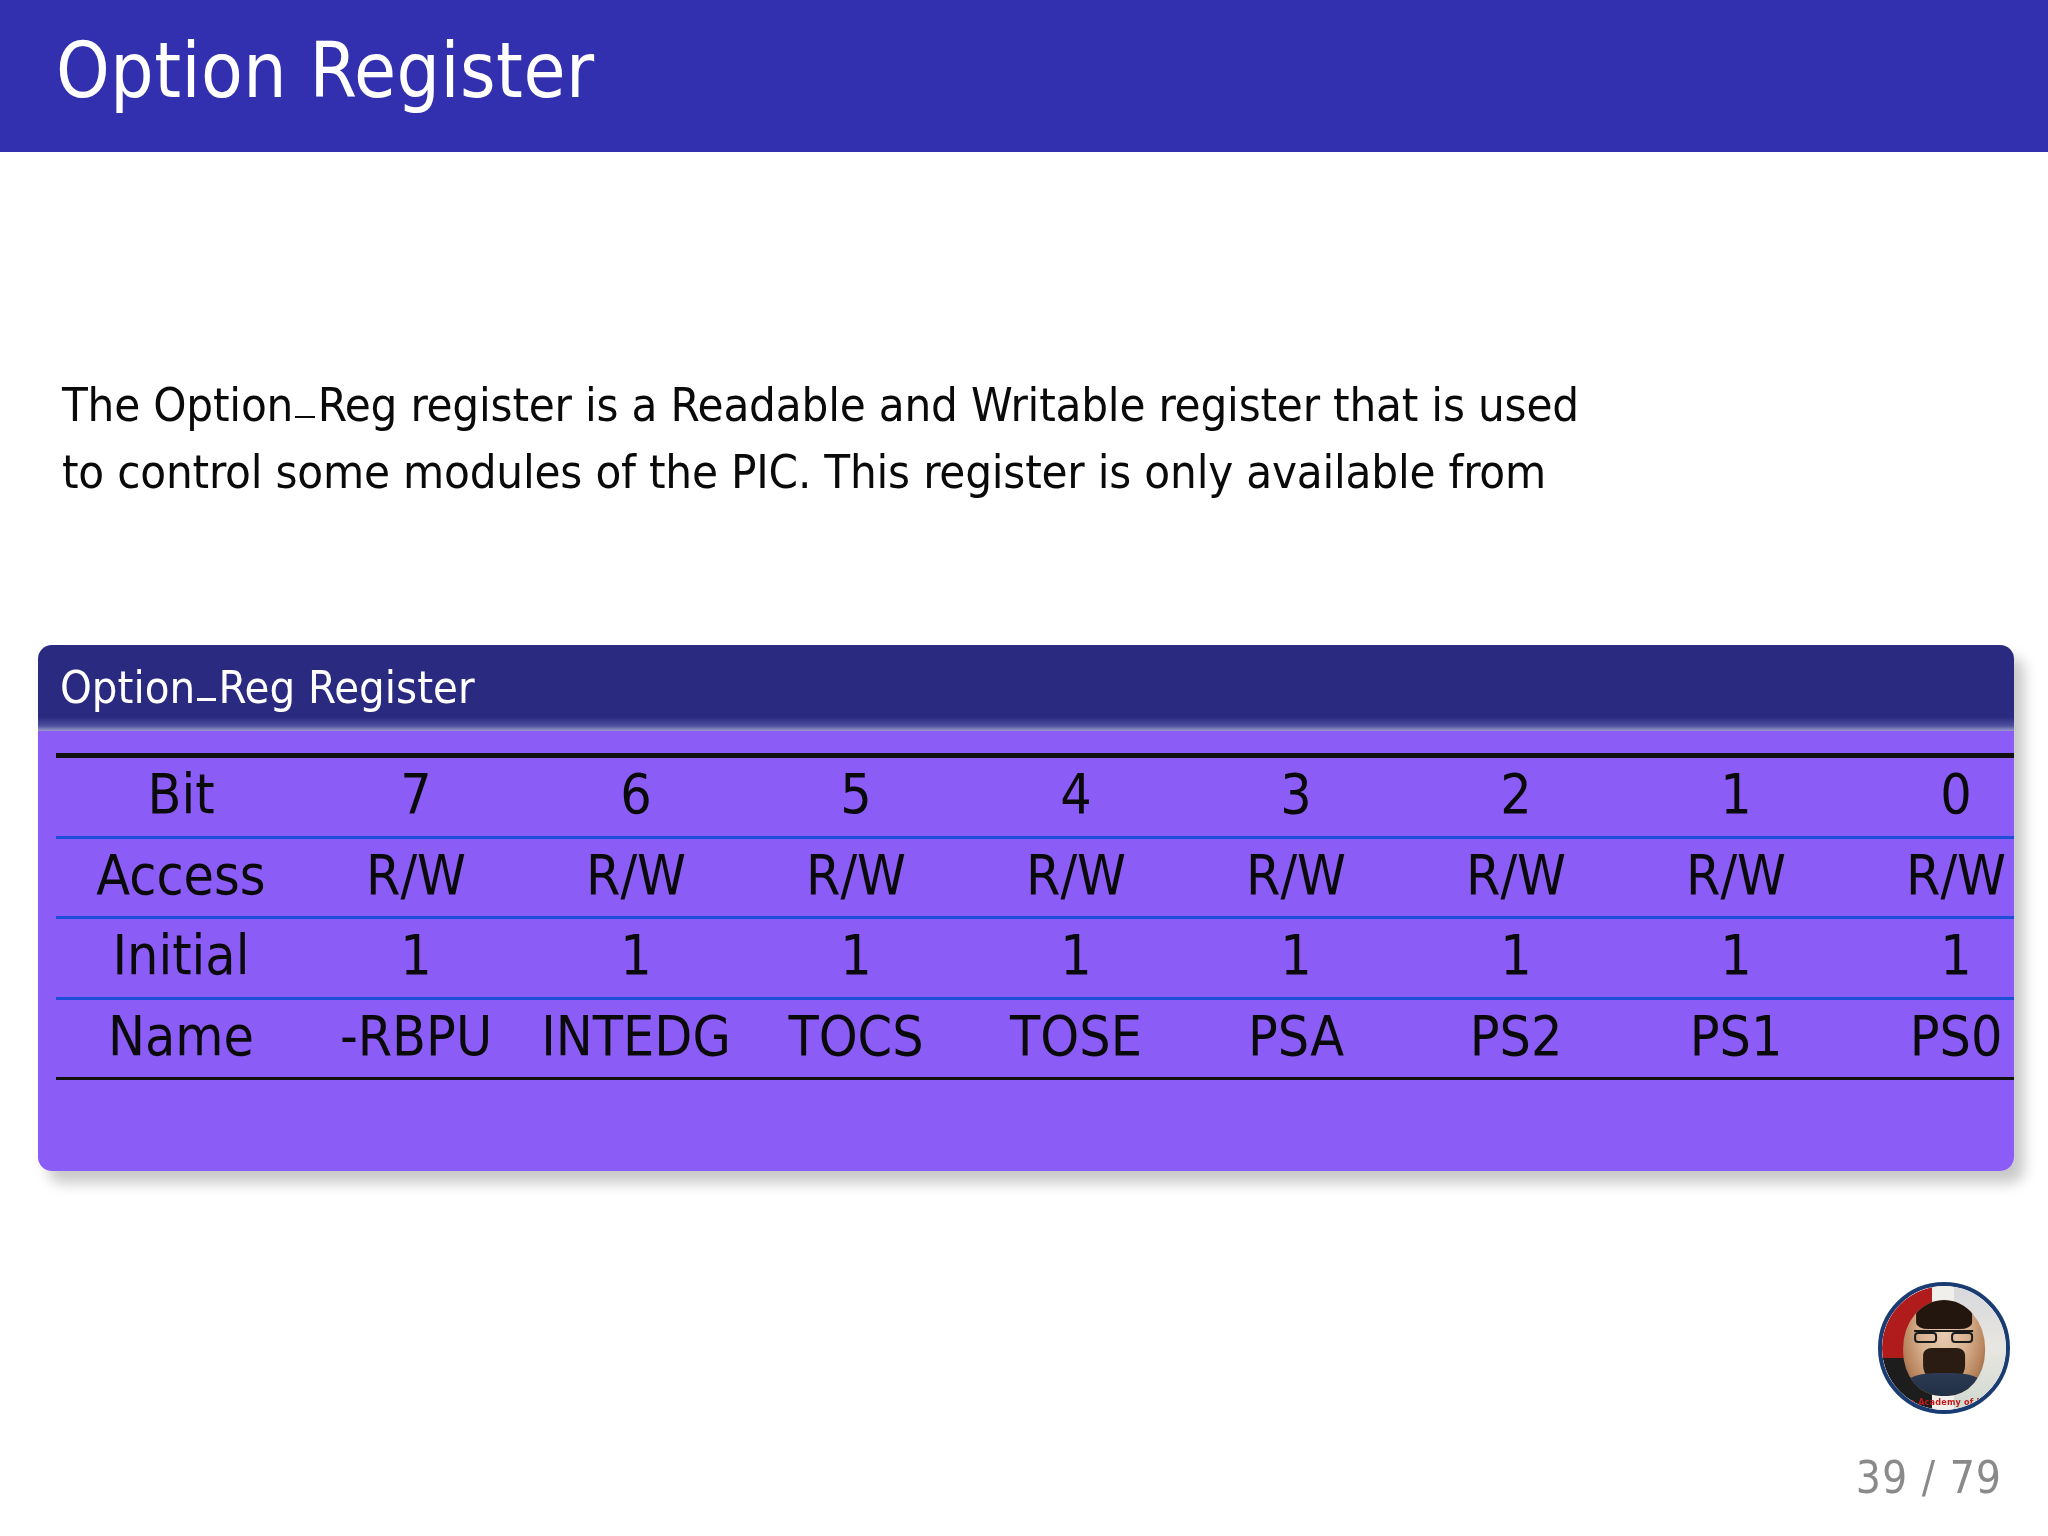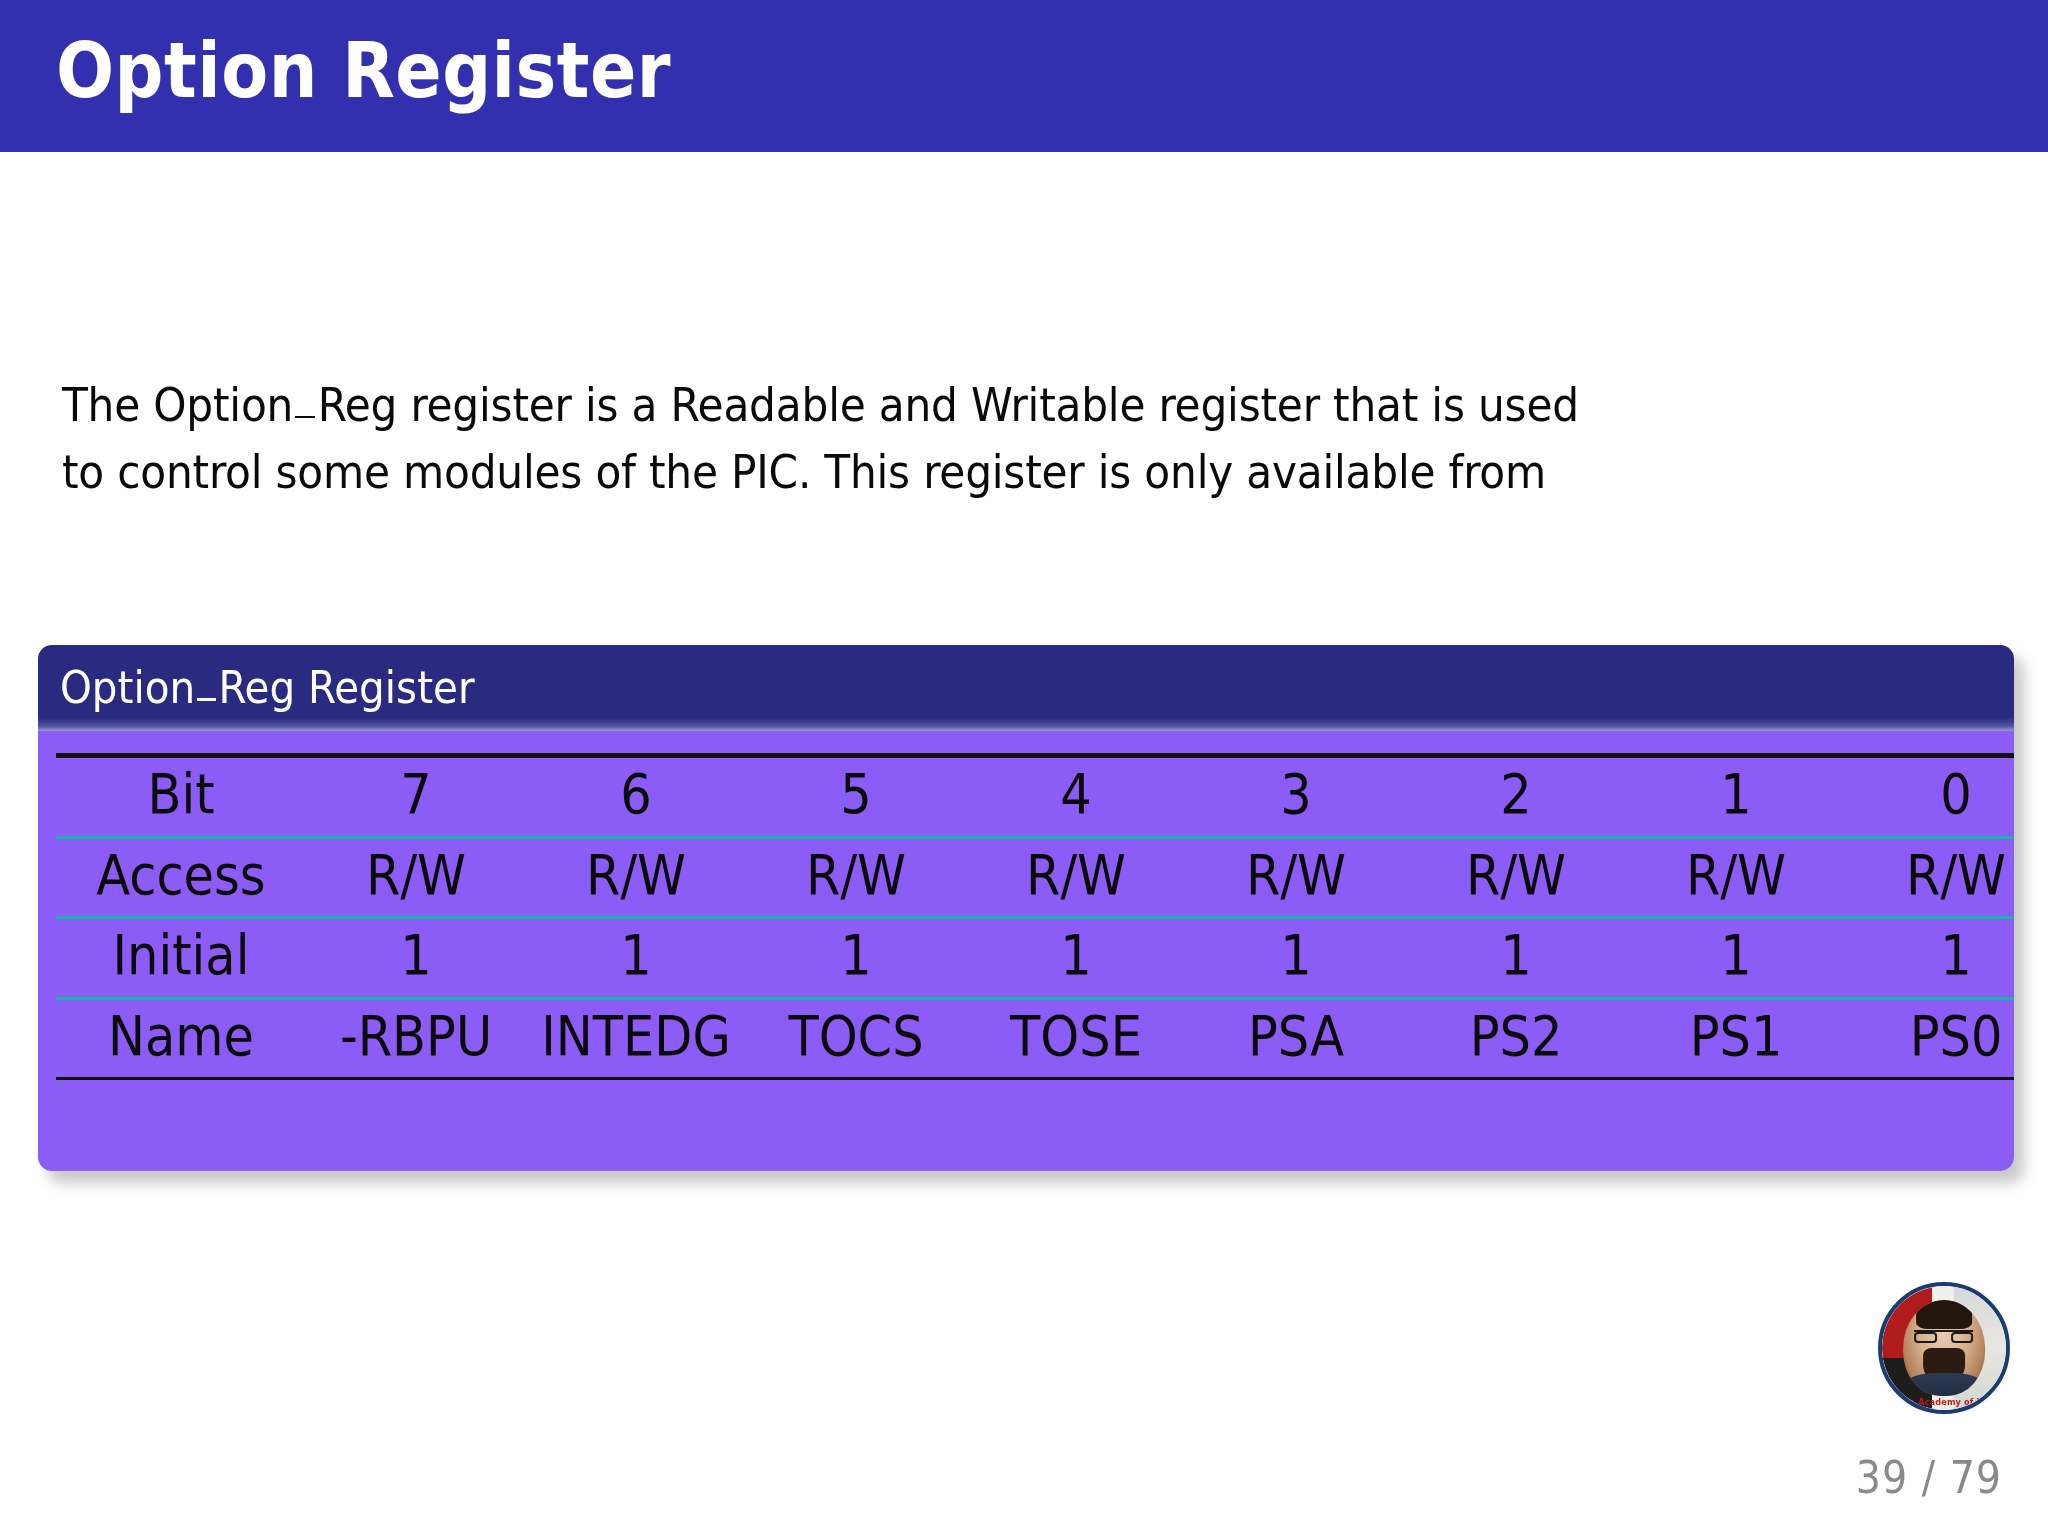--- a/index.html
+++ b/index.html
@@ -23,21 +23,21 @@
     top: 0;
     width: 2048px;
     height: 152px;
     background: #3330b0;
     display: flex;
     align-items: center;
   }
   .title-bar .frame-title {
     color: #ffffff;
     font-size: 76px;
-    font-weight: 700;
+    font-weight: 400;
     letter-spacing: 0.5px;
     margin-left: 56px;
     line-height: 1;
     padding-bottom: 10px;
   }
 
   
   .body-text {
     position: absolute;
     left: 62px;
@@ -120,21 +120,21 @@
   table.reg-table col.c-bit   { width: 220px; }
   table.reg-table th,
   table.reg-table td {
     text-align: center;
     padding: 6px 0 10px 0;
     line-height: 1.12;
     font-weight: 400;
     white-space: nowrap;
   }
   table.reg-table tr.toprule td { border-top: 5px solid #111111; }
-  table.reg-table tr.midrule td { border-top: 3px solid #14b8a6; }
+  table.reg-table tr.midrule td { border-top: 3px solid #1d4ed8; }
   table.reg-table tr.bottomrule td { border-top: 3px solid #111111; height: 8px; padding: 0; }
 
   
   .logo {
     position: absolute;
     left: 1878px;
     top: 1282px;
     width: 132px;
     height: 132px;
     border-radius: 50%;

